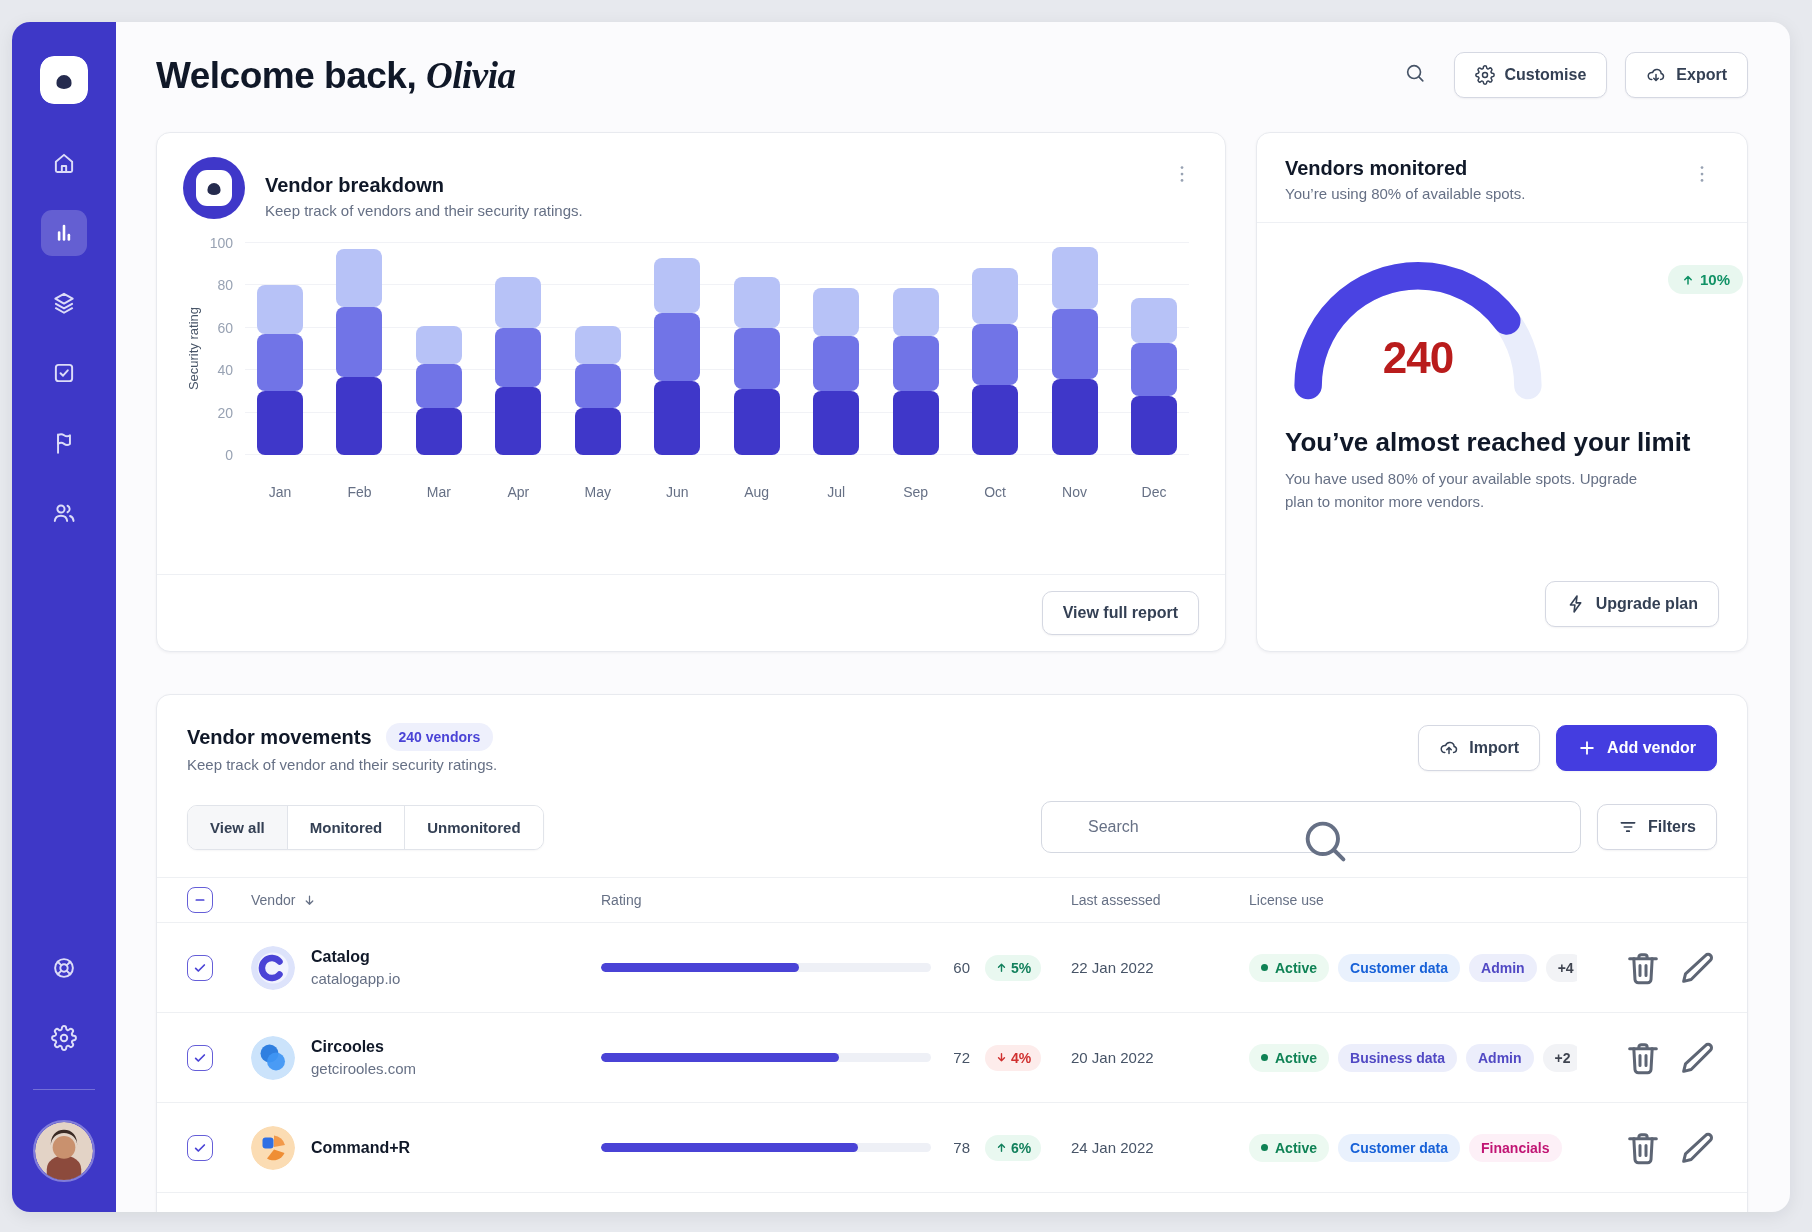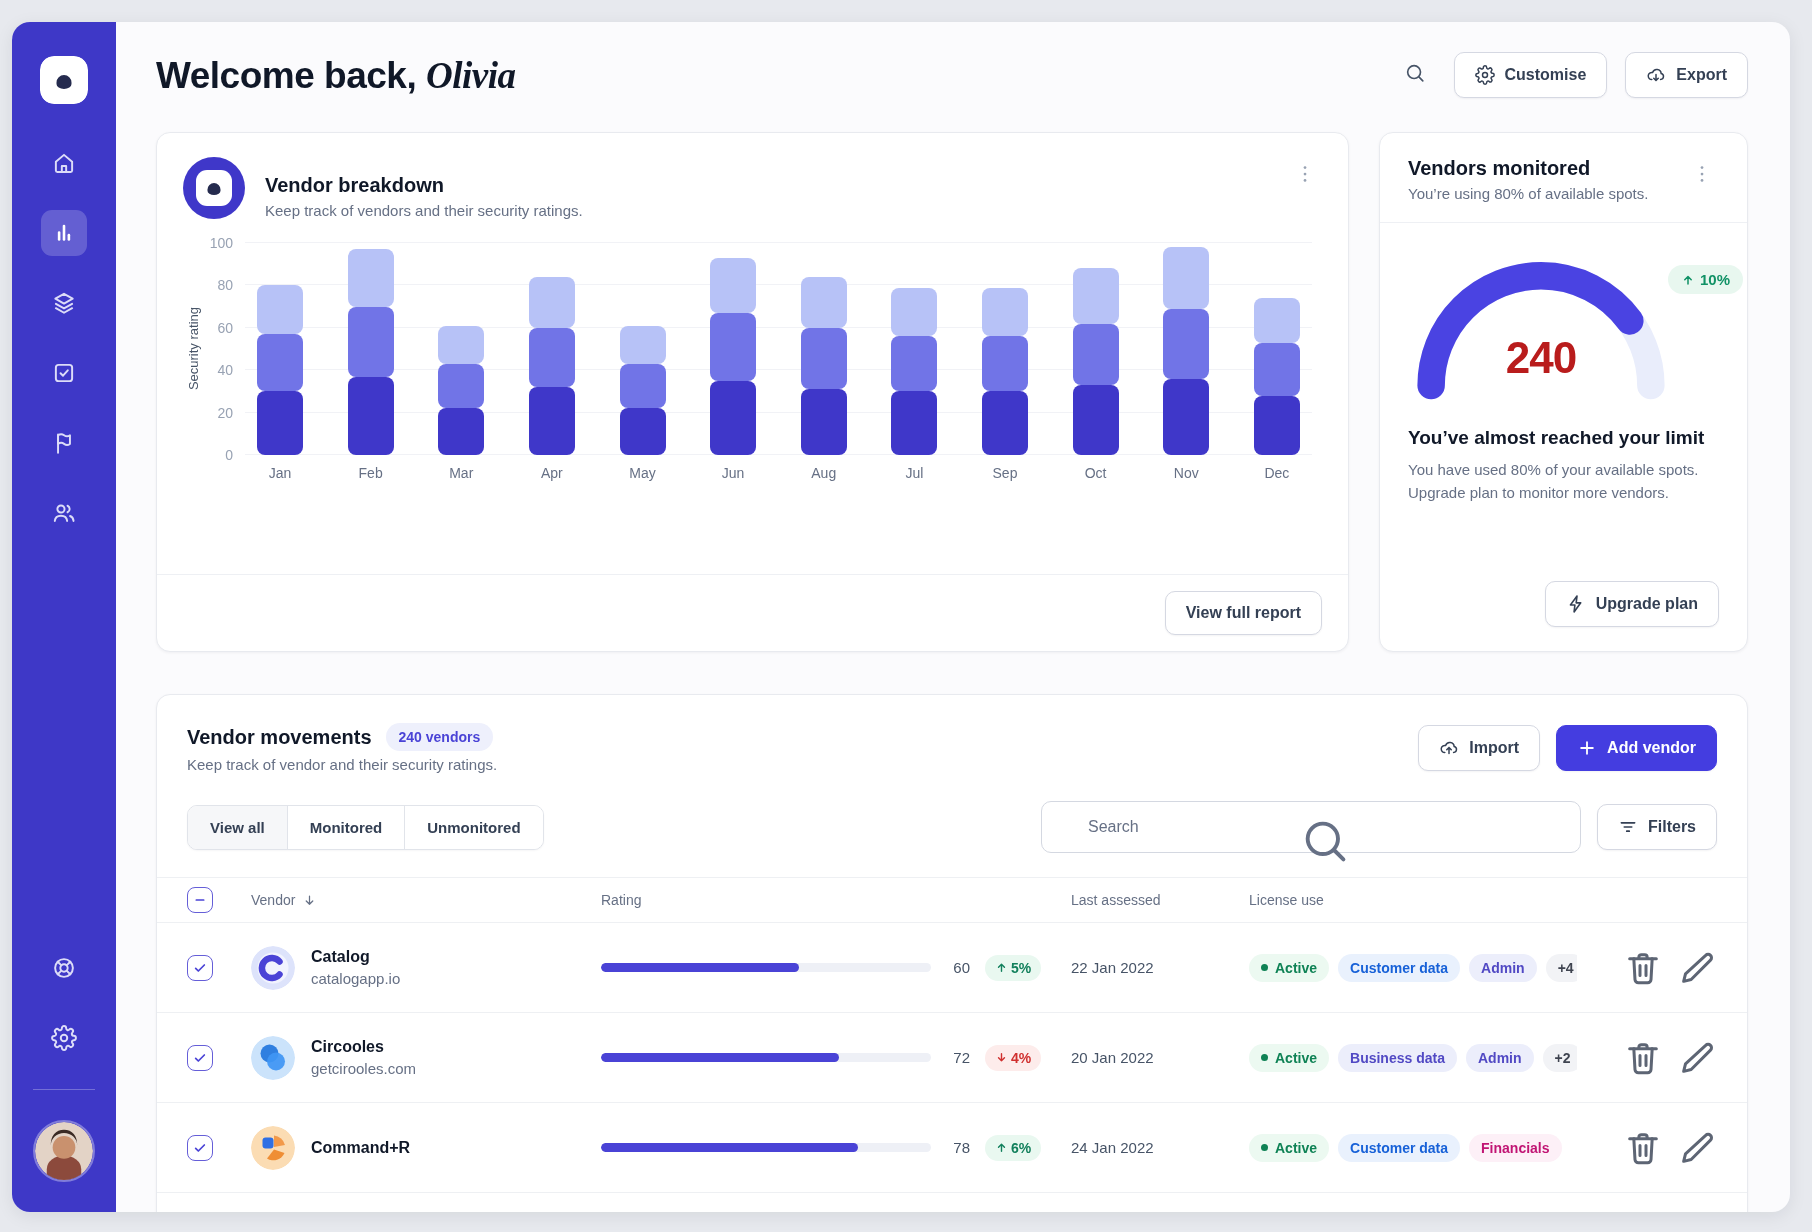--- a/index.html
+++ b/index.html
@@ -38,21 +38,21 @@
          border-radius:10px; padding:12px 20px; font-size:16px; font-weight:600; color:#344054; cursor:pointer;
          font-family:inherit; box-shadow:0 1px 2px rgba(16,24,40,.05); }
   .btn svg { width:20px; height:20px; }
   .btn.primary { background:#443de0; border-color:#443de0; color:#fff; }
 
   
   .cards-row { display:flex; gap:30px; height:520px; flex:none; }
   .card { background:#fff; border:1px solid #e8eaef; border-radius:14px; box-shadow:0 1px 3px rgba(16,24,40,.05);
           display:flex; flex-direction:column; overflow:hidden; }
   .card.breakdown { flex:1; }
-  .card.monitored { width:369px; flex:none; position:relative; }
+  .card.monitored { width:492px; flex:none; position:relative; }
 
   .bd-head { display:flex; align-items:flex-end; gap:20px; padding:24px 26px 10px; }
   .bd-logo { width:62px; height:62px; flex:none; }
   .bd-logo svg { display:block; width:62px; height:62px; }
   .card-title { font-size:20px; font-weight:700; color:#101828; }
   .card-sub { font-size:15px; color:#667085; margin-top:5px; }
   .dots { margin-left:auto; align-self:flex-start; color:#98a2b3; width:34px; height:34px; display:flex;
           align-items:center; justify-content:center; cursor:pointer; border:none; background:none; }
   .dots svg { width:22px; height:22px; }
 
@@ -62,33 +62,33 @@
   .ylab span { writing-mode:vertical-rl; transform:rotate(180deg); font-size:13px; color:#475467; }
   .ticks { width:42px; position:relative; height:212px; flex:none; }
   .ticks i { position:absolute; right:12px; font-style:normal; font-size:14px; color:#98a2b3; transform:translateY(50%); }
   .plot { flex:1; position:relative; }
   .gridlines { position:absolute; left:0; right:0; top:0; height:212px; }
   .gridlines b { position:absolute; left:0; right:0; height:1px; background:#f1f2f6; }
   .bars { position:relative; display:flex; justify-content:space-between; padding:0 12px; }
   .bar-col { display:flex; flex-direction:column; align-items:center; }
   .bar-stack { height:212px; display:flex; flex-direction:column; justify-content:flex-end; }
   .seg { width:46px; border-radius:8px; }
-  .bar-month { margin-top:10px; font-size:14px; color:#667085; }
+  .bar-month { margin-top:29px; font-size:14px; color:#667085; }
   .bd-foot { margin-top:auto; border-top:1px solid #eef0f4; padding:16px 26px; display:flex; justify-content:flex-end; }
 
   
   .mon-head { padding:24px 28px 20px; border-bottom:1px solid #eef0f4; display:flex; }
   .mon-body { padding:22px 28px 0; position:relative; flex:1; }
   .gauge { position:relative; width:266px; height:156px; }
   .gauge svg { width:266px; height:156px; display:block; }
   .gauge-val { position:absolute; left:0; right:0; top:88px; text-align:center; font-size:44px; font-weight:700; color:#b91c1c; letter-spacing:-1px; }
   .delta-badge { position:absolute; right:4px; top:42px; display:inline-flex; align-items:center; gap:5px;
                  background:#e8f7ef; color:#119266; font-size:15px; font-weight:600; border-radius:16px; padding:6px 13px; }
   .delta-badge svg { width:14px; height:14px; }
-  .limit-title { font-size:19px; font-weight:700; margin-top:26px; }
+  .limit-title { font-size:26px; font-weight:700; margin-top:26px; }
   .limit-text { font-size:15px; color:#667085; line-height:1.55; margin-top:9px; max-width:370px; }
   .mon-foot { margin-top:auto; padding:0 28px 24px; display:flex; justify-content:flex-end; }
 
   
   .card.movements { margin-top:42px; flex:none; height:640px; }
   .mv-head { display:flex; align-items:center; padding:28px 30px 0; }
   .mv-title-row { display:flex; align-items:center; gap:14px; }
   .badge-count { background:#eef0fc; color:#4a43d6; font-size:14px; font-weight:600; border-radius:15px; padding:6px 13px; }
   .mv-actions { margin-left:auto; display:flex; gap:16px; }
   .mv-filter-row { display:flex; align-items:center; padding:28px 30px 24px; }

